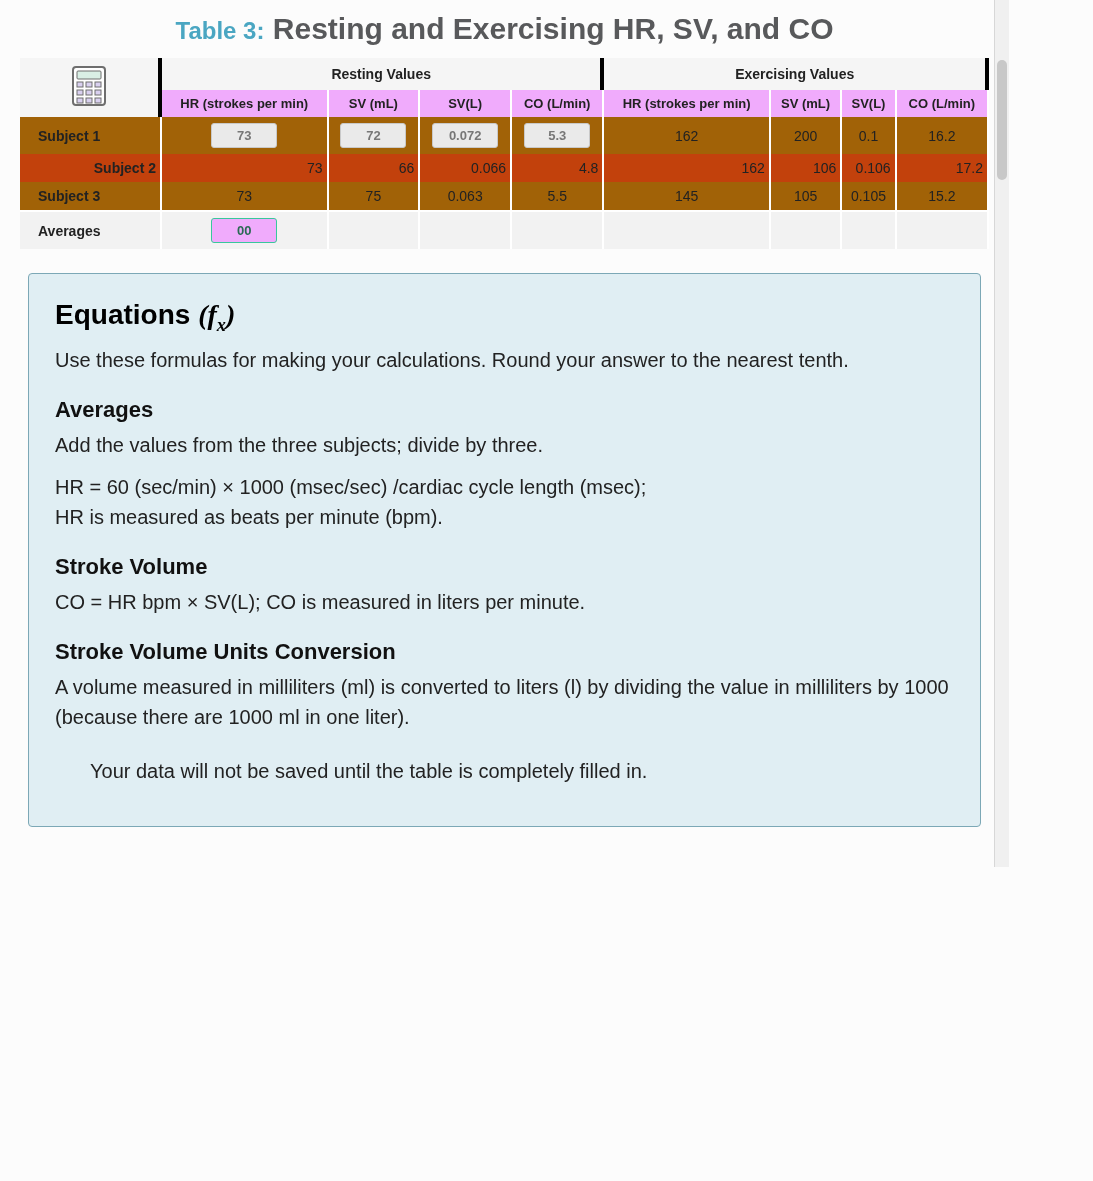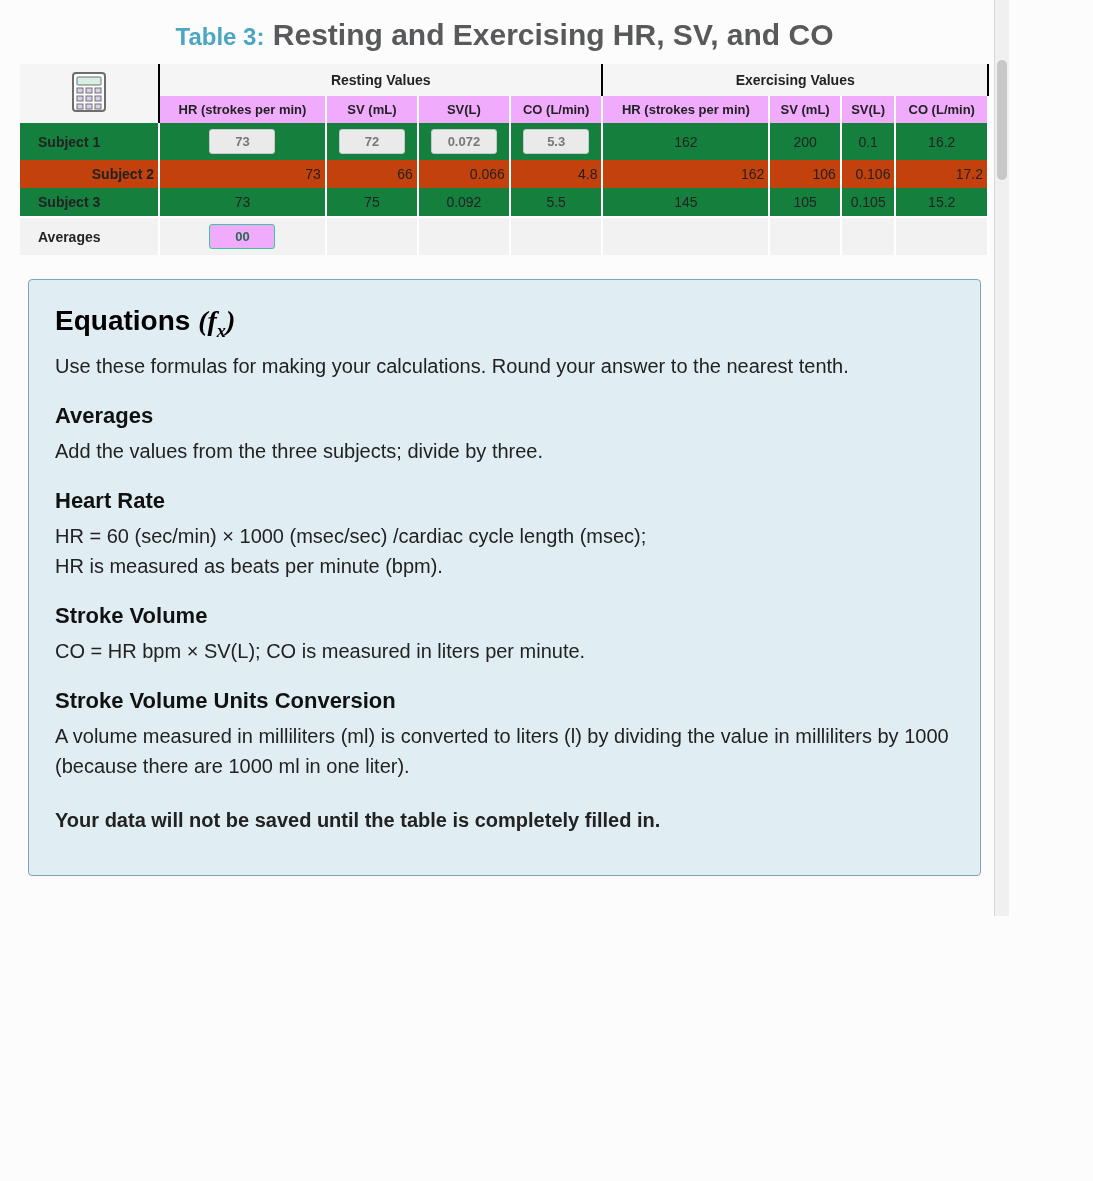--- a/index.html
+++ b/index.html
@@ -1,46 +1,46 @@
 <!DOCTYPE html>
 <html><head>
 <meta charset="utf-8">
 <style>
   html,body{margin:0;padding:0;background:#fcfcfc;font-family:Helvetica,Arial,sans-serif;color:#222;}
-  .page{width:1009px;box-sizing:border-box;padding:18px 20px 40px 20px;position:relative;}
+  .page{width:1009px;box-sizing:border-box;padding:12px 20px 40px 20px;position:relative;}
   .scrollbar{position:absolute;top:0;right:0;width:14px;height:100%;background:#f0f0f0;border-left:1px solid #d7d7d7;}
   .scrollbar .thumb{position:absolute;left:2px;right:2px;top:60px;height:120px;background:#c8c8c8;border-radius:5px;}
 
   h1.title{font-size:30px;font-weight:700;color:#58595b;margin:0 0 12px 0;text-align:center;}
   h1.title .lbl{color:#4aa6c2;font-weight:700;font-size:24px;}
 
   
   .tbl{width:100%;border-collapse:separate;border-spacing:0;font-size:14px;}
   .tbl th,.tbl td{text-align:center;vertical-align:middle;padding:6px 4px;}
-  .tbl thead tr.group th{background:#f5f5f5;border-right:2px solid #000000;font-weight:700;font-size:14px;padding:8px 4px;text-align:center;}
+  .tbl thead tr.group th{background:#f5f5f5;border-right:4px solid #000000;font-weight:700;font-size:14px;padding:8px 4px;text-align:center;}
   .tbl thead tr.group th.iconcell{background:#f5f5f5;width:130px;}
   .tbl thead tr.cols th{background:#f0abfc;font-weight:700;font-size:13px;border-right:2px solid #fff;padding:6px 4px;}
   .tbl tbody td{border-right:2px solid #fff;}
   .tbl tbody tr td:first-child{font-weight:700;text-align:left;padding-left:18px;}
   .tbl tbody tr.alt td{background:#c2410c;text-align:right;}
-  .tbl tbody tr.norm td{background:#15803d;}
+  .tbl tbody tr.norm td{background:#a16207;}
   .cell-input{display:inline-block;min-width:44px;padding:4px 10px;border:1px solid #c9c9c9;background:#eaeaea;border-radius:3px;color:#777;font-weight:600;font-size:13px;}
   .cell-input.active{background:#f0abfc;color:#2a6a54;border-color:#39c79c;}
   .tbl tbody tr.avg td{background:#f2f2f2;border-top:2px solid #fff;}
   .calc-icon{display:inline-block;}
   .calc-icon svg{display:block;}
 
   
   .panel{margin:24px 8px 0 8px;background:#e0eef3;border:1px solid #7ca8b6;border-radius:4px;padding:20px 26px 28px 26px;font-size:20px;line-height:1.5;color:#222;}
   .panel h2{margin:0 0 6px 0;font-size:28px;color:#000000;font-weight:700;}
   .panel h2 .fx{font-style:italic;font-family:"Times New Roman",serif;}
   .panel h2 .fx sub{font-size:0.65em;font-style:italic;}
   .panel h3{margin:18px 0 4px 0;font-size:22px;font-weight:700;color:#111;}
   .panel p{margin:4px 0 12px 0;}
-  .panel .note{font-weight:700;margin-top:24px;}
+  .panel .note{font-weight:400;margin-top:24px;margin-left:35px;}
 </style>
 </head>
 <body>
 
 <div class="page">
 
   <h1 class="title">
     <span class="lbl">Table 3:</span>
     <span>Resting and Exercising HR, SV, and CO</span>
   </h1>
@@ -104,21 +104,21 @@
         <td>162</td>
         <td>106</td>
         <td>0.106</td>
         <td>17.2</td>
       </tr>
 
       <tr class="norm">
         <td>Subject 3</td>
         <td>73</td>
         <td>75</td>
-        <td>0.092</td>
+        <td>0.063</td>
         <td>5.5</td>
         <td>145</td>
         <td>105</td>
         <td>0.105</td>
         <td>15.2</td>
       </tr>
 
       <tr class="avg">
         <td>Averages</td>
         <td><span class="cell-input active">00</span></td>
@@ -136,21 +136,20 @@
   <div class="panel">
     <h2>
       <span>Equations</span>
       <span class="fx"><span>(f</span><sub>x</sub><span>)</span></span>
     </h2>
     <p>Use these formulas for making your calculations. Round your answer to the nearest tenth.</p>
 
     <h3>Averages</h3>
     <p>Add the values from the three subjects; divide by three.</p>
 
-    <h3>Heart Rate</h3>
     <p style="white-space:pre-line">HR = 60 (sec/min) × 1000 (msec/sec) /cardiac cycle length (msec);
 HR is measured as beats per minute (bpm).</p>
 
     <h3>Stroke Volume</h3>
 
     <p>CO = HR bpm × SV(L); CO is measured in liters per minute.</p>
 
     <h3>Stroke Volume Units Conversion</h3>
     <p>A volume measured in milliliters (ml) is converted to liters (l) by dividing the value in milliliters by 1000 (because there are 1000 ml in one liter).</p>
 

